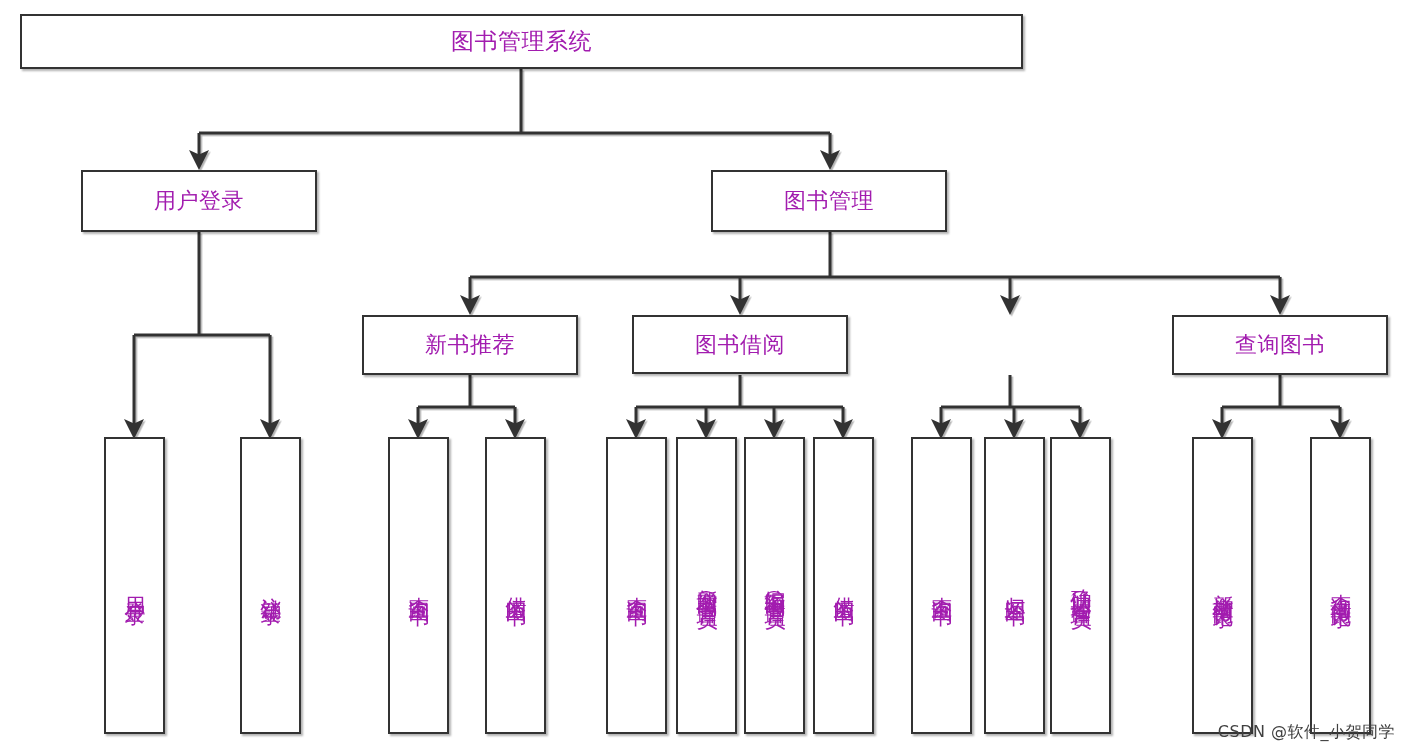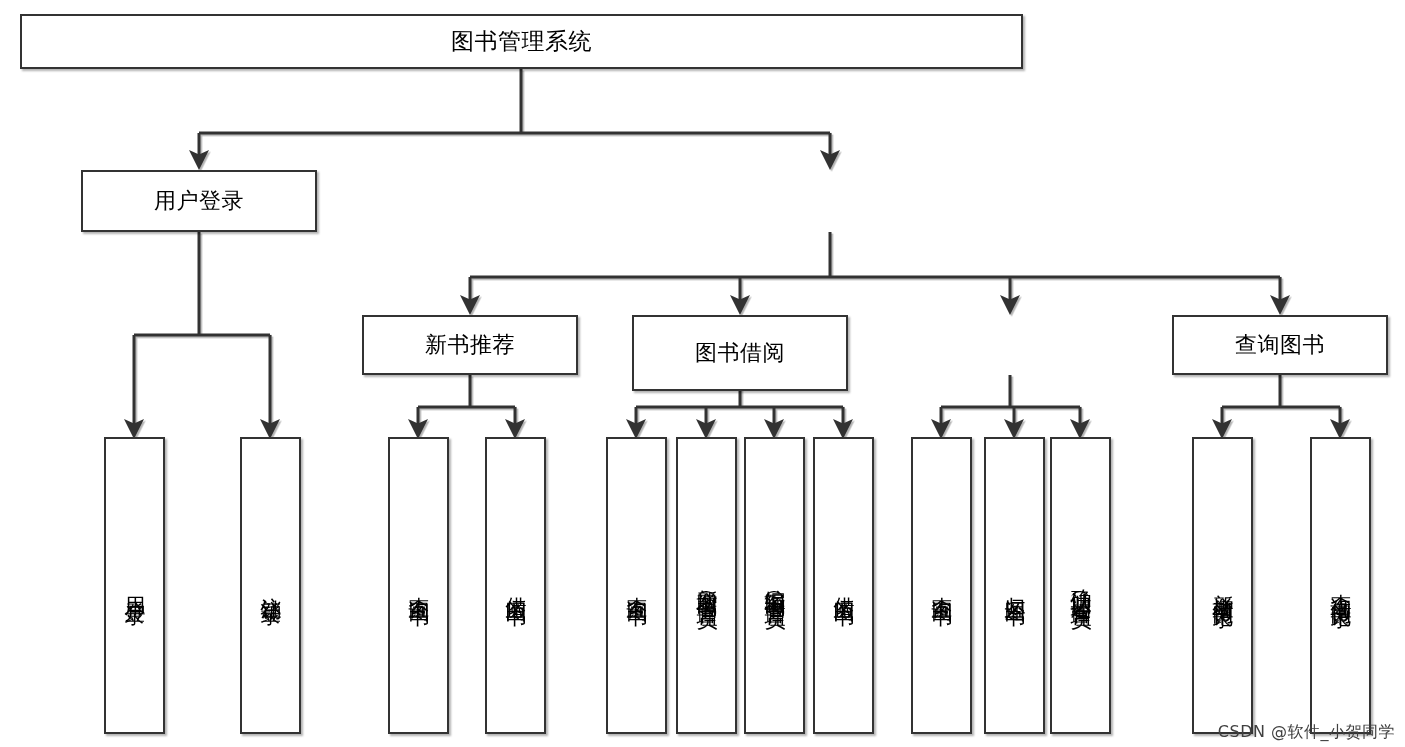--- a/index.html
+++ b/index.html
@@ -36,21 +36,21 @@
     box-sizing: border-box;
     background: #ffffff;
     border: 2px solid #333333;
     box-shadow: 2px 2px 2px rgba(0,0,0,0.30);
     display: flex;
     align-items: center;
     justify-content: center;
     overflow: hidden;
   }
   .node-label {
-    color: #000000;
+    color: #a21caf;
     letter-spacing: 0.5px;
     white-space: nowrap;
     text-align: center;
     line-height: 1.05;
   }
   
   .node.horiz .node-label {
     font-size: 22px;
   }
   .node.root .node-label {
@@ -157,25 +157,28 @@
     </g>
   </svg>
 
   <div class="node horiz root" style="left:20px; top:14px; width:1003px; height:55px;">
     <span class="node-label">图书管理系统</span>
   </div>
 
   <div class="node horiz" style="left:81px; top:170px; width:236px; height:62px;">
     <span class="node-label">用户登录</span>
   </div>
+  <div class="node horiz" style="left:711px; top:170px; width:236px; height:62px;">
+    <span class="node-label">图书管理</span>
+  </div>
 
   <div class="node horiz" style="left:362px; top:315px; width:216px; height:60px;justify-content:center;">
     <span class="node-label">新书推荐</span>
   </div>
-  <div class="node horiz" style="left:632px; top:315px; width:216px; height:76px;">
+  <div class="node horiz" style="left:632px; top:315px; width:216px; height:59px;">
     <span class="node-label">图书借阅</span>
   </div>
   <div class="node horiz" style="left:1172px; top:315px; width:216px; height:60px;">
     <span class="node-label">查询图书</span>
   </div>
 
   <div class="node vert" style="left:104px; top:437px; width:61px; height:297px;">
     <span class="node-label">用户登录</span>
   </div>
   <div class="node vert" style="left:240px; top:437px; width:61px; height:297px;">

